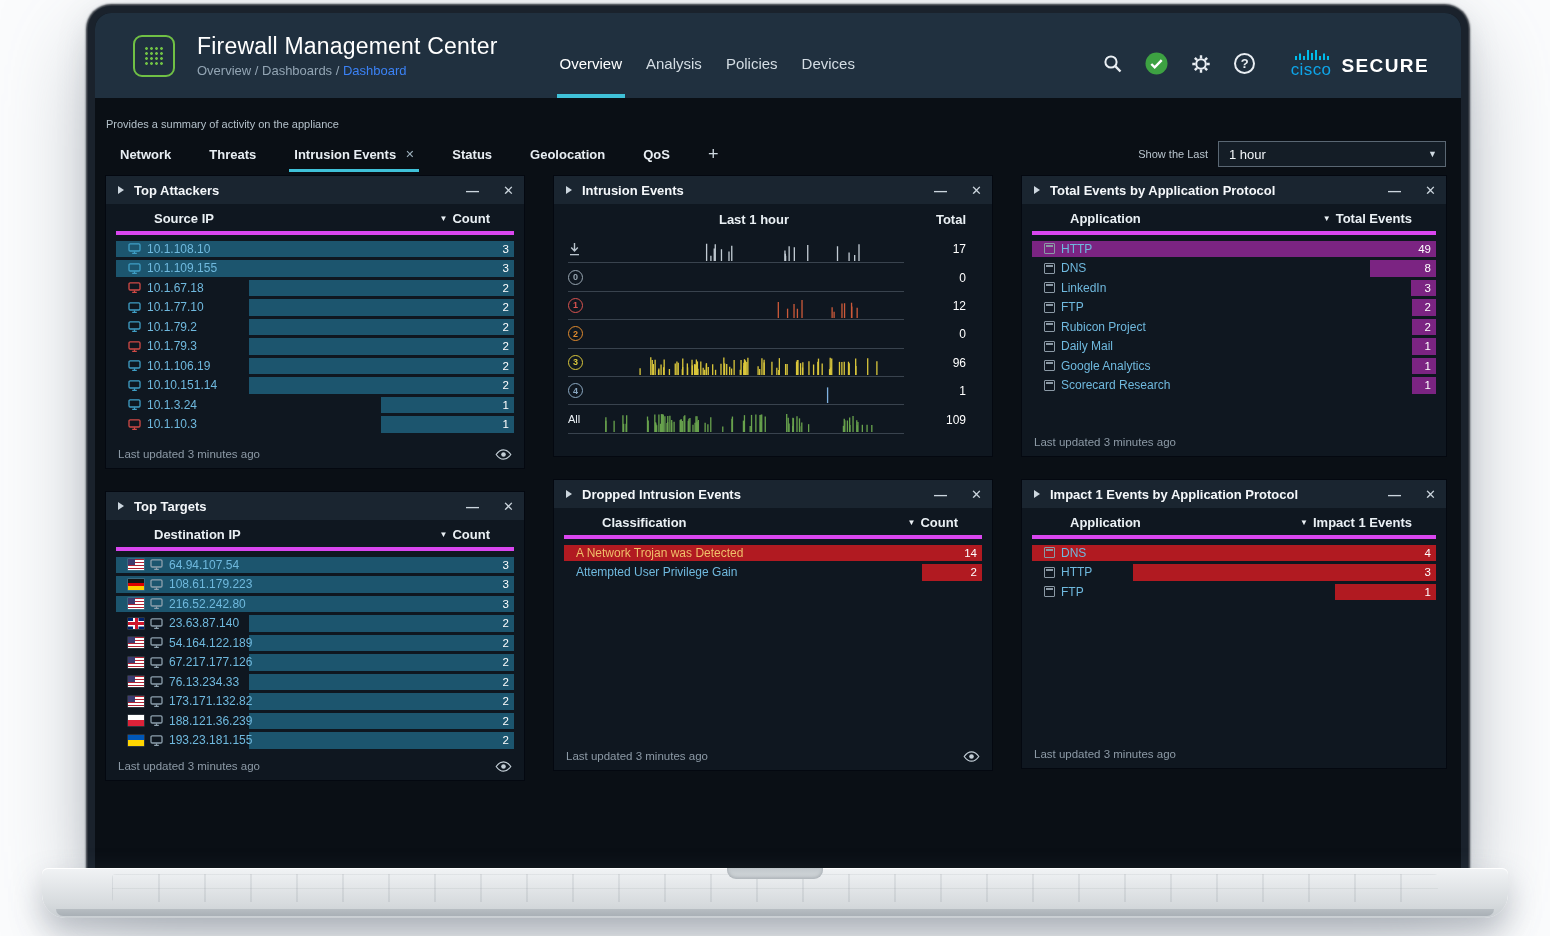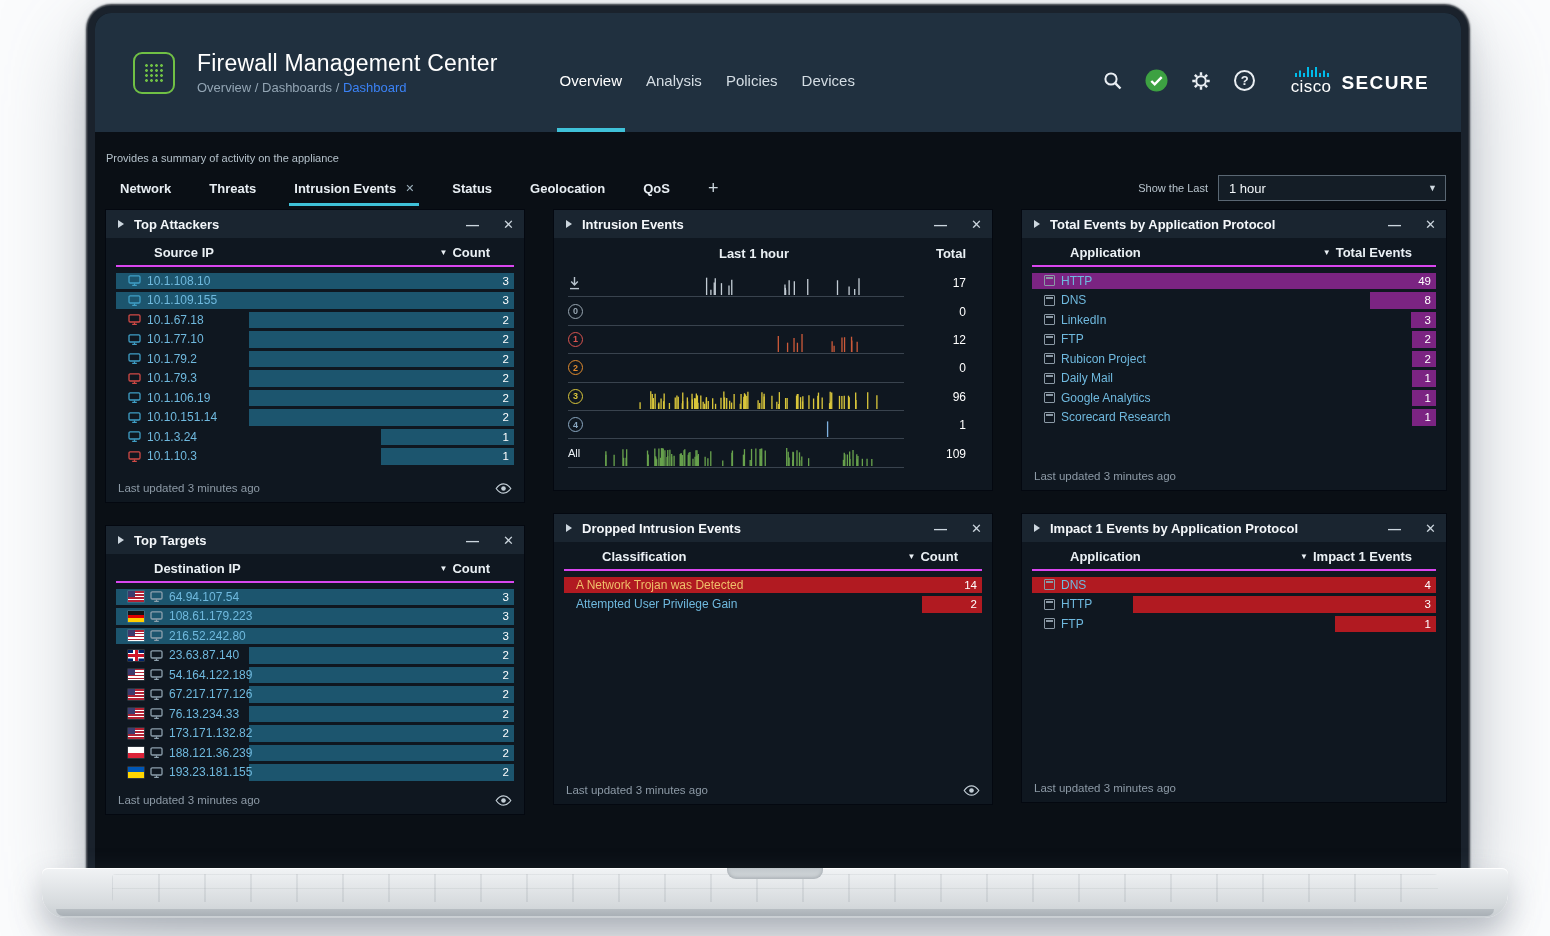--- a/index.html
+++ b/index.html
@@ -17,37 +17,37 @@
   box-shadow:0 16px 32px rgba(110,120,132,.45),inset 0 1px 0 #fff;z-index:5}
 .base::before{content:"";position:absolute;left:70px;right:70px;top:6px;bottom:16px;border-radius:4px;
   background:repeating-linear-gradient(90deg,rgba(80,92,102,.10) 0 1.5px,transparent 1.5px 46px),
              repeating-linear-gradient(180deg,rgba(80,92,102,.08) 0 1.5px,transparent 1.5px 14px)}
 .base::after{content:"";position:absolute;left:14px;right:14px;bottom:2px;height:7px;
   background:linear-gradient(#b7bdc2,#a9b0b6);border-radius:0 0 20px 20px}
 .notch{position:absolute;left:50%;transform:translateX(-50%);top:0;width:96px;height:11px;
   background:linear-gradient(#c2c8cc,#d3d8db);border-radius:0 0 9px 9px;box-shadow:inset 0 -2px 3px rgba(70,80,90,.25)}
 
 
-.appbar{height:119px;background:#20303f;display:flex;align-items:center;position:relative;padding-left:38px}
+.appbar{height:85px;background:#20303f;display:flex;align-items:center;position:relative;padding-left:38px}
 .fmc-logo{width:42px;height:42px;border:2.5px solid #70c045;border-radius:9px;display:flex;align-items:center;justify-content:center;flex:none}
 .fmc-dots{width:20px;height:20px;background-image:radial-gradient(#70c045 1.3px,transparent 1.5px);background-size:5px 5px}
 .app-id{margin-left:22px}
 .app-title{font-size:23px;color:#fff;letter-spacing:.2px;line-height:1.15}
 .breadcrumb{margin-top:3px;font-size:13px;color:#93a5b4}
 .breadcrumb .cur{color:#3b82f6}
 .main-nav{display:flex;gap:24px;margin-left:62px;height:100%;align-items:center;padding-top:16px}
 .nav-item{font-size:15px;color:#d4dde4;position:relative;height:100%;display:flex;align-items:center;cursor:pointer}
 .nav-item.active{color:#fff}
 .nav-item.active::after{content:"";position:absolute;left:-3px;right:-3px;bottom:0;height:4px;background:#3fc1d8}
 .appbar-right{margin-left:auto;display:flex;align-items:center;gap:20px;padding-top:16px;padding-right:32px}
 .abicon{width:24px;height:24px;display:flex;align-items:center;justify-content:center;cursor:pointer}
 .qmark{width:21px;height:21px;border:2px solid #e9eef3;border-radius:50%;color:#e9eef3;font-size:13px;font-weight:700;display:flex;align-items:center;justify-content:center}
 .brand{display:flex;align-items:flex-end;gap:10px;margin-left:14px}
 .cisco-logo{display:flex;flex-direction:column;align-items:center;line-height:1}
-.cword{color:#ffffff;font-size:17px;font-weight:500;letter-spacing:.4px;margin-top:1px}
+.cword{color:#0ea5e9;font-size:17px;font-weight:500;letter-spacing:.4px;margin-top:1px}
 .secure{color:#fff;font-size:19px;font-weight:700;letter-spacing:1.4px;padding-bottom:1px}
 
 
 .page{height:758px;background:#0a0f15;position:relative;padding:0 15px 0 11px;display:flex;flex-direction:column;overflow:hidden}
 .page-head{padding-top:12px}
 .title-row{display:flex;align-items:baseline;gap:9px}
 .page-title{font-size:23px;color:#fff}
 .switch-link{font-size:11px;color:#c9d4dc;text-decoration:underline;cursor:pointer}
 .page-sub{font-size:11px;color:#b4c1ca;margin-top:8px}
 .tabbar{display:flex;align-items:center;height:44px;margin-top:2px}
@@ -71,21 +71,21 @@
 .gcol3{width:424px}
 .widget{background:#0f1720;box-shadow:0 0 0 1px #040810;display:flex;flex-direction:column;flex:none}
 .w-ta{height:292px}.w-ie{height:280px}.w-te{height:280px}.w-tt{height:288px}.w-di{height:290px}.w-i1{height:288px}
 .whead{flex:none;height:28px;background:#1a2530;display:flex;align-items:center;padding:0 10px 0 12px;gap:10px}
 .wcaret{width:0;height:0;border-left:6px solid #ccd6de;border-top:4px solid transparent;border-bottom:4px solid transparent;cursor:pointer}
 .wtitle{font-size:13px;font-weight:700;color:#f4f7fa;white-space:nowrap}
 .wmin{margin-left:auto}
 .wmin,.wclose{color:#ccd6de;font-size:13px;font-weight:700;cursor:pointer}
 .wclose{margin-left:14px}
 .wbody{flex:1;display:flex;flex-direction:column;min-height:0}
-.thead{display:flex;align-items:center;justify-content:space-between;padding:7px 24px 5px 38px;font-size:13px;font-weight:700;color:#eaf0f4;border-bottom:2px solid #d946ef;margin:0 10px}
+.thead{display:flex;align-items:center;justify-content:space-between;padding:7px 24px 5px 38px;font-size:13px;font-weight:700;color:#eaf0f4;border-bottom:4px solid #d946ef;margin:0 10px}
 .thr{display:flex;align-items:center;gap:5px;cursor:pointer}
 .sortc{font-size:8px;color:#eaf0f4}
 .rows{padding:4px 10px 0 10px}
 .brow{position:relative;height:19.5px;display:flex;align-items:center}
 .hbar{position:absolute;right:0;top:1.5px;bottom:1.5px;min-width:24px}
 .blabel{position:relative;display:flex;align-items:center;gap:6px;padding-left:12px;z-index:1;min-width:0}
 .rlink{font-size:12px;color:#6fb9de;white-space:nowrap;cursor:pointer}
 .mon{display:flex;flex:none}
 .bcount{position:absolute;right:5px;font-size:11.5px;color:#fff;z-index:1}
 .wfoot{margin-top:auto;display:flex;align-items:center;justify-content:space-between;padding:6px 12px 8px;font-size:11.5px;color:#8d9aa6}

